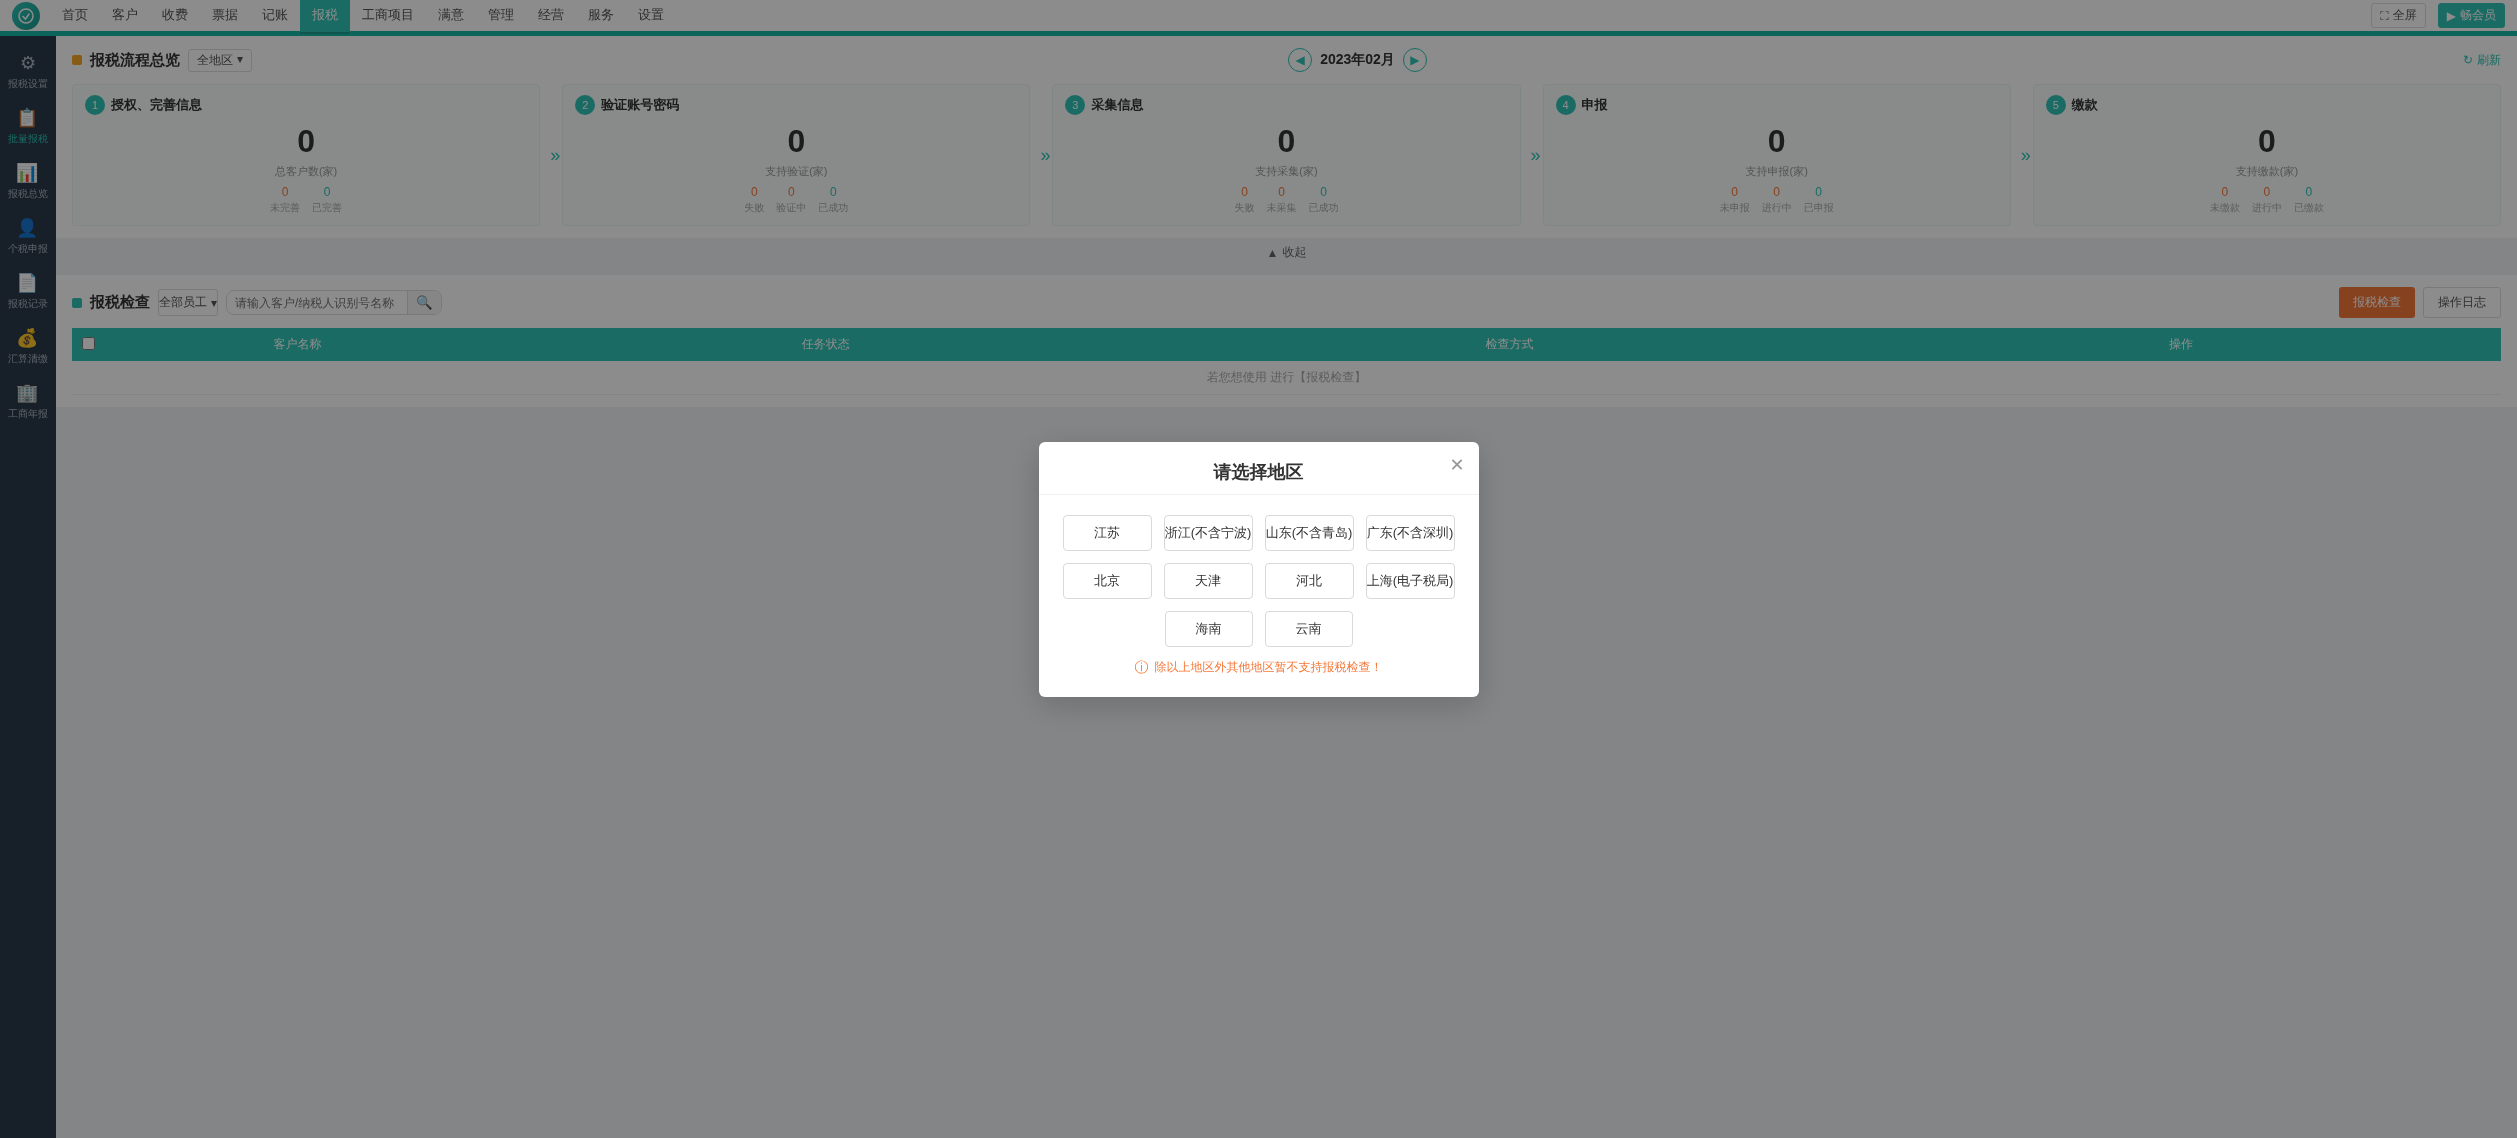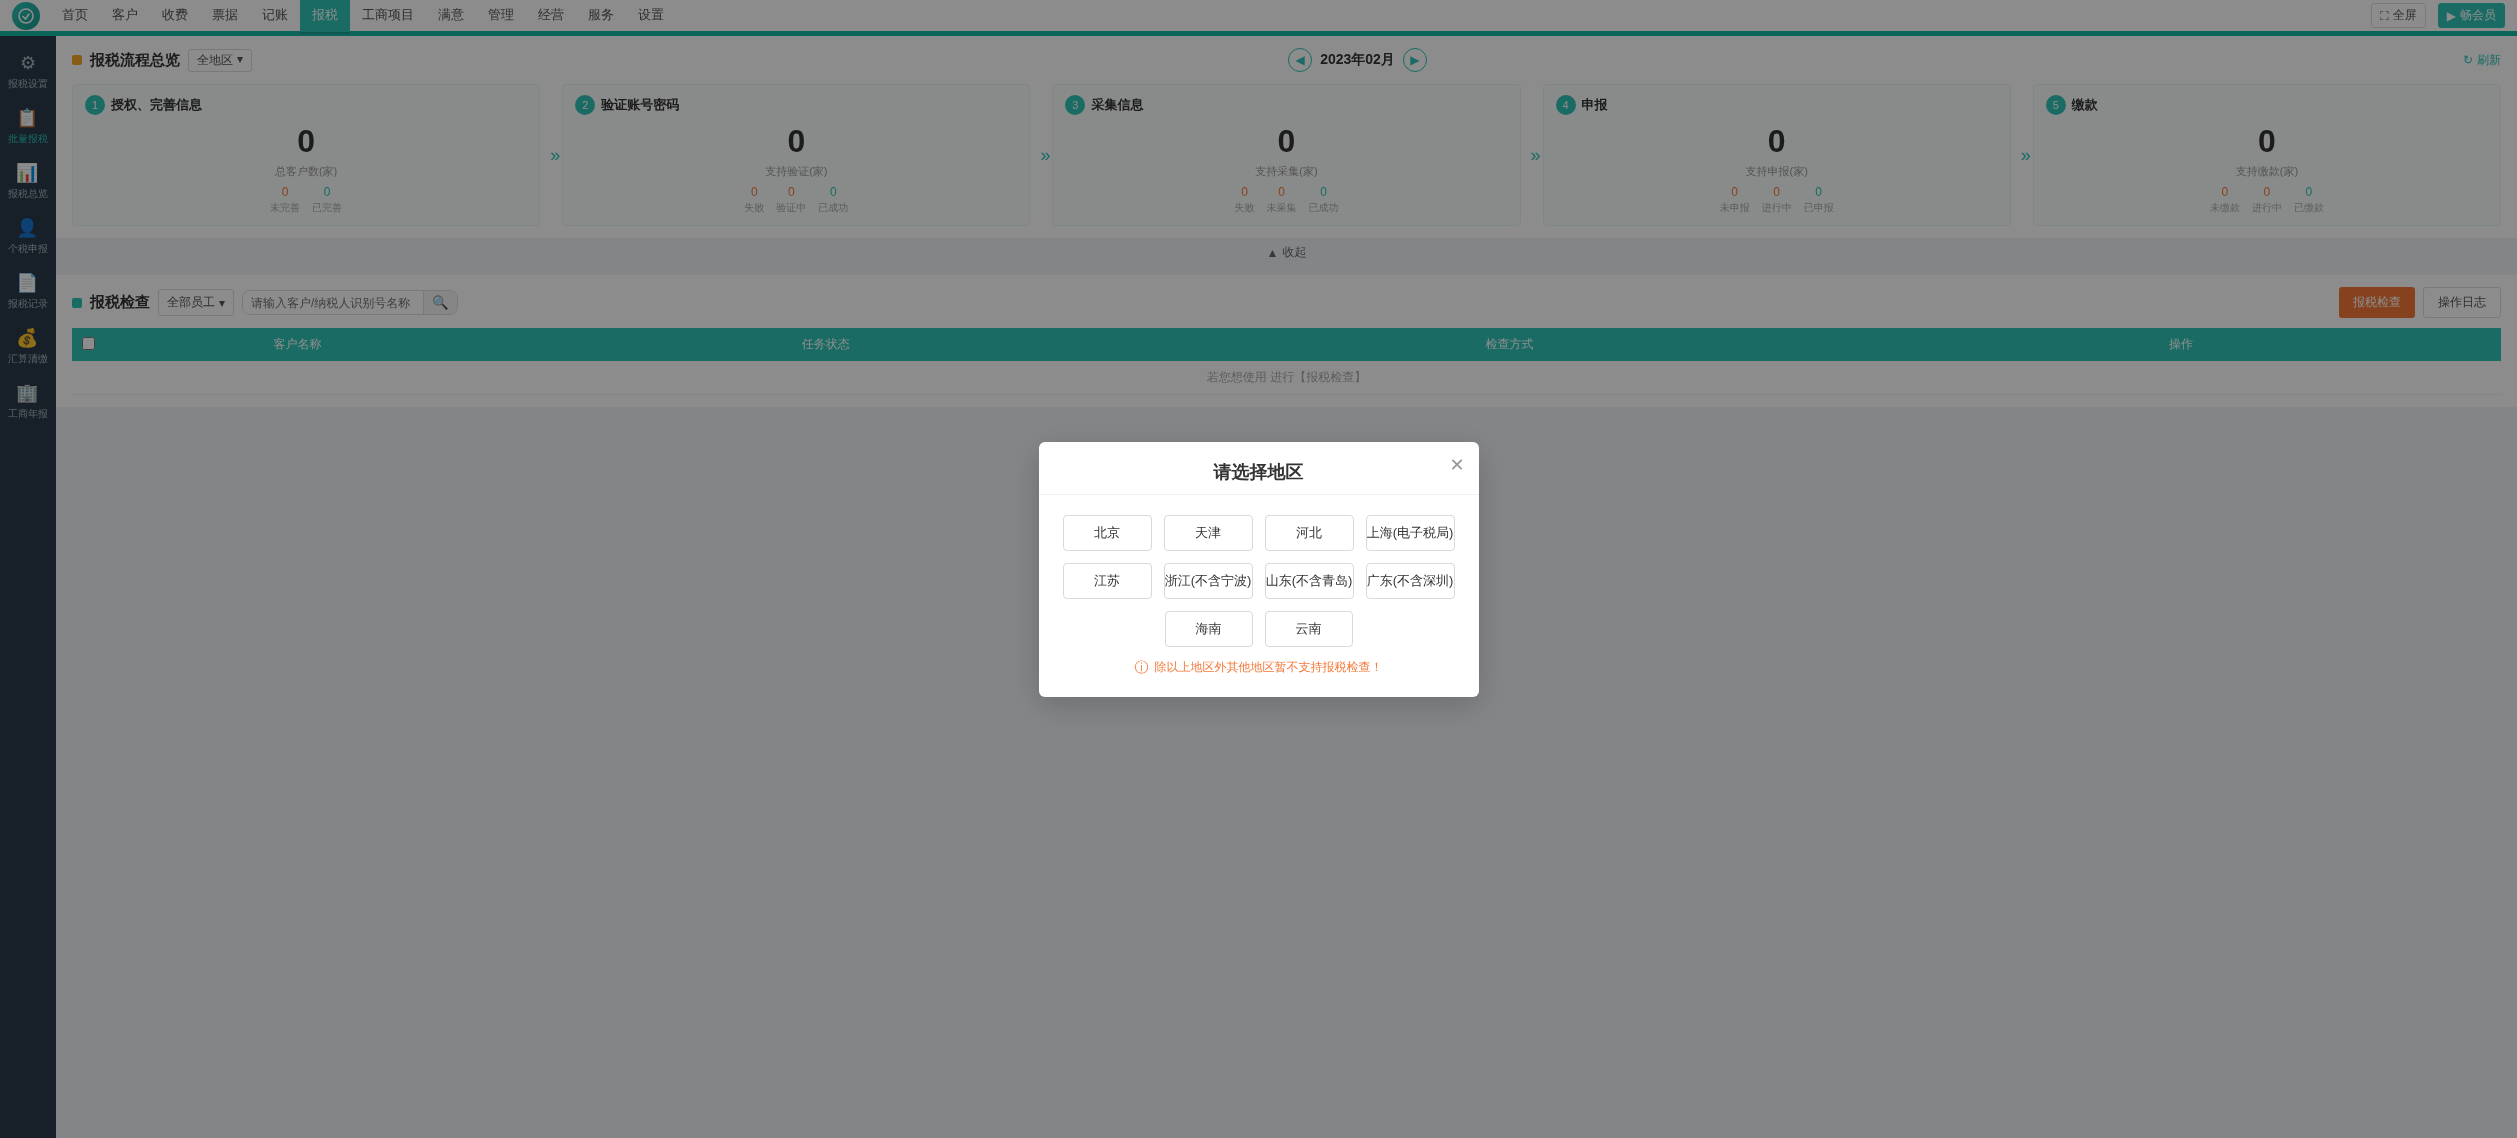--- a/index.html
+++ b/index.html
@@ -145,21 +145,21 @@
     .tax-check-section {
       background: #fff;
       margin-top: 8px;
       padding: 12px 16px;
     }
     .tax-check-header {
       display: flex; align-items: center; gap: 8px; margin-bottom: 10px;
     }
     .filter-bar { display: flex; align-items: center; gap: 8px; flex: 1; }
     .select-box {
-      border: 1px solid #ddd; border-radius: 3px; padding: 4px 8px;
+      border: 1px solid #ddd; border-radius: 3px; padding: 4px 0;
       font-size: 12px; color: #555; background: #fff; cursor: pointer;
       display: flex; align-items: center; gap: 4px;
     }
     .search-box {
       display: flex; align-items: center;
       border: 1px solid #ddd; border-radius: 8px; overflow: hidden;
     }
     .search-box input {
       border: none; outline: none; padding: 4px 8px; font-size: 12px;
       width: 180px; color: #555;
@@ -502,33 +502,33 @@
 
 <div class="overlay">
   <div class="modal">
     <div class="modal-header">
       <span>请选择地区</span>
       <button class="modal-close">✕</button>
     </div>
     <div class="modal-body">
 
       <div class="region-grid">
+        <button class="region-btn">江苏</button>
+        <button class="region-btn">浙江(不含宁波)</button>
+        <button class="region-btn">山东(不含青岛)</button>
+        <button class="region-btn">广东(不含深圳)</button>
+      </div>
+
+      <div class="region-grid">
         <button class="region-btn">北京</button>
         <button class="region-btn">天津</button>
         <button class="region-btn">河北</button>
         <button class="region-btn">上海(电子税局)</button>
       </div>
 
-      <div class="region-grid">
-        <button class="region-btn">江苏</button>
-        <button class="region-btn">浙江(不含宁波)</button>
-        <button class="region-btn">山东(不含青岛)</button>
-        <button class="region-btn">广东(不含深圳)</button>
-      </div>
-
       <div class="region-row-3">
         <button class="region-btn">海南</button>
         <button class="region-btn">云南</button>
       </div>
 
       <div class="modal-warning">
         <span class="warn-icon">ⓘ</span>
         <span>除以上地区外其他地区暂不支持报税检查！</span>
       </div>
     </div>

